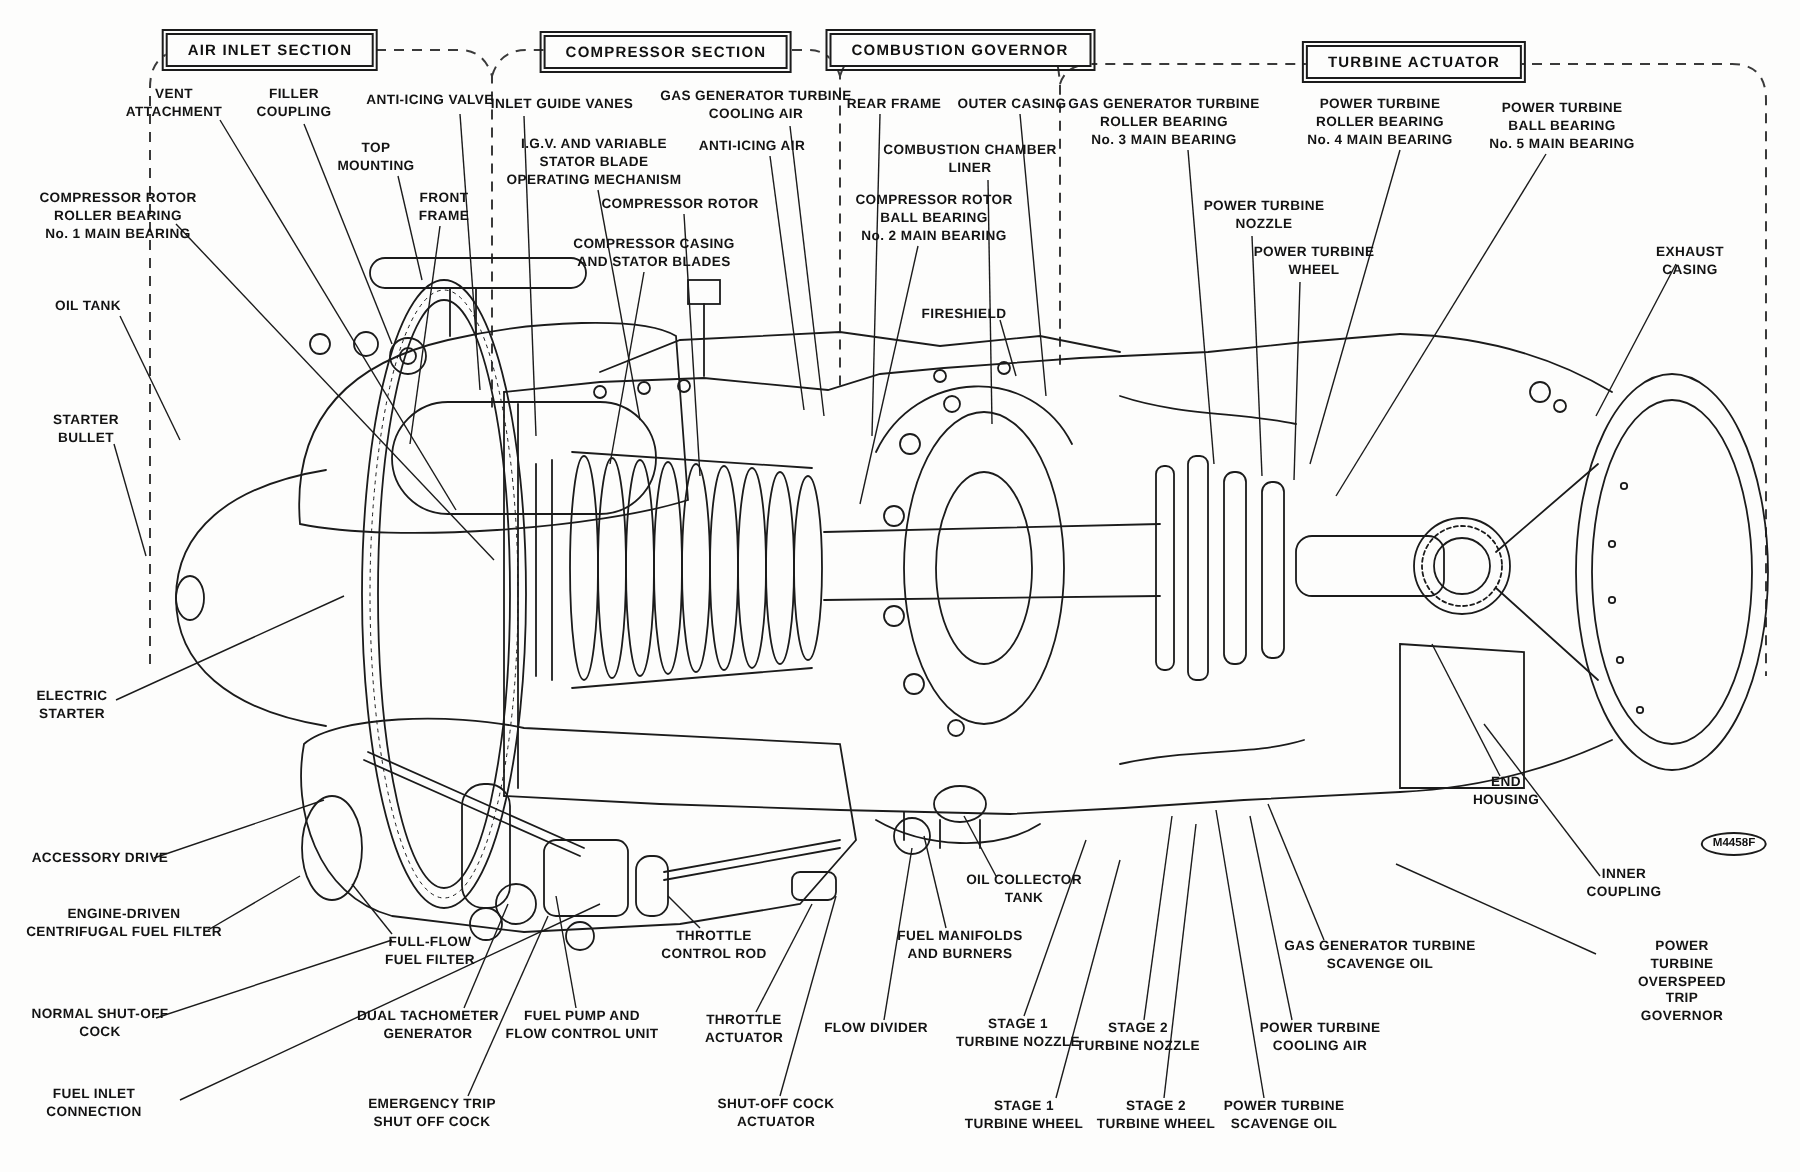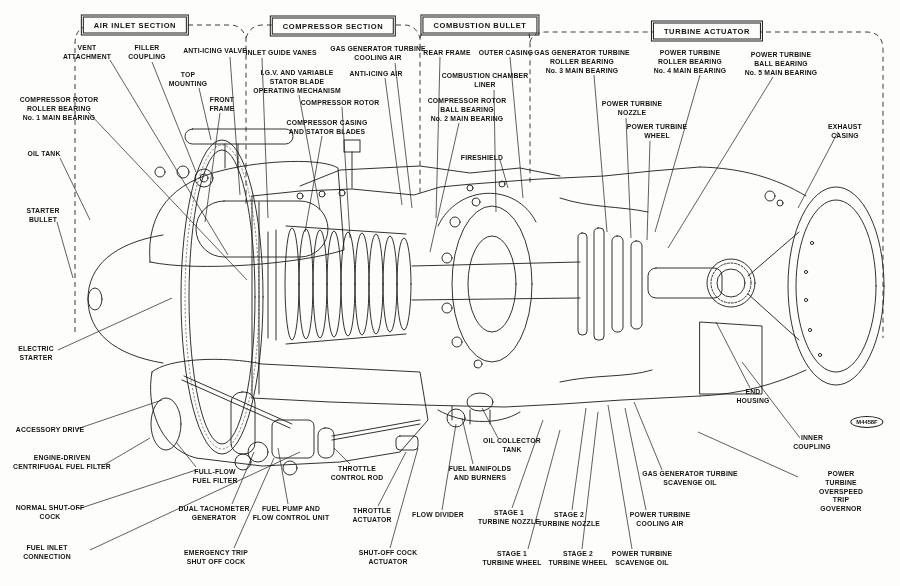--- a/index.html
+++ b/index.html
@@ -218,21 +218,21 @@
         <line x1="350" y1="464" x2="334" y2="448"></line>
         <line x1="288" y1="504" x2="278" y2="448"></line>
         <line x1="232" y1="504" x2="254" y2="452"></line>
         <line x1="234" y1="548" x2="274" y2="458"></line>
         <line x1="196" y1="467" x2="176" y2="442"></line>
       </g>
   </svg>
 
   <div class="sec-box" style="left:135px;top:25px">AIR INLET SECTION</div>
   <div class="sec-box" style="left:333px;top:26px">COMPRESSOR SECTION</div>
-  <div class="sec-box" style="left:480px;top:25px">COMBUSTION BULLET</div>
+  <div class="sec-box" style="left:480px;top:25px">COMBUSTION GOVERNOR</div>
   <div class="sec-box" style="left:707px;top:31px">TURBINE ACTUATOR</div>
 
   <div id="figure-badge">M4458F</div>
 
   <div id="labels-layer">
       <div class="part-label" style="left: 87px; top: 44px;">VENT
 ATTACHMENT</div>
       <div class="part-label" style="left: 147px; top: 44px;">FILLER
 COUPLING</div>
       <div class="part-label" style="left: 215px; top: 47px;">ANTI-ICING VALVE</div>

